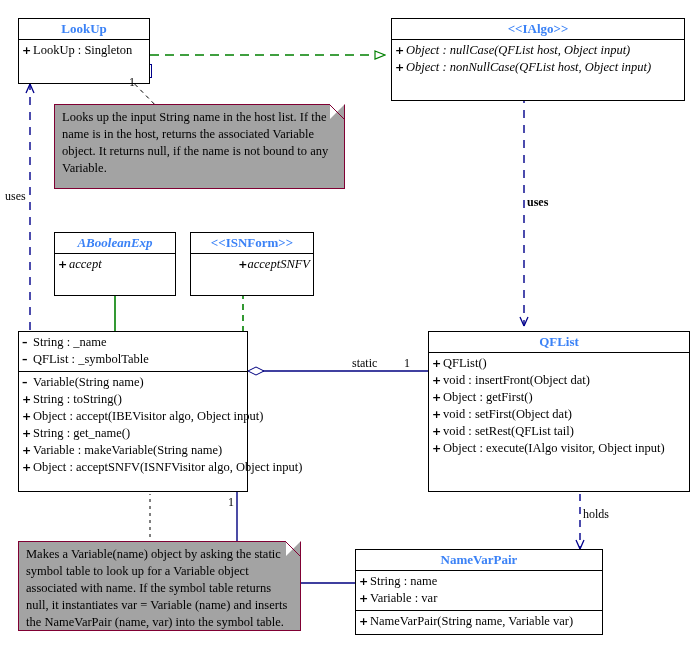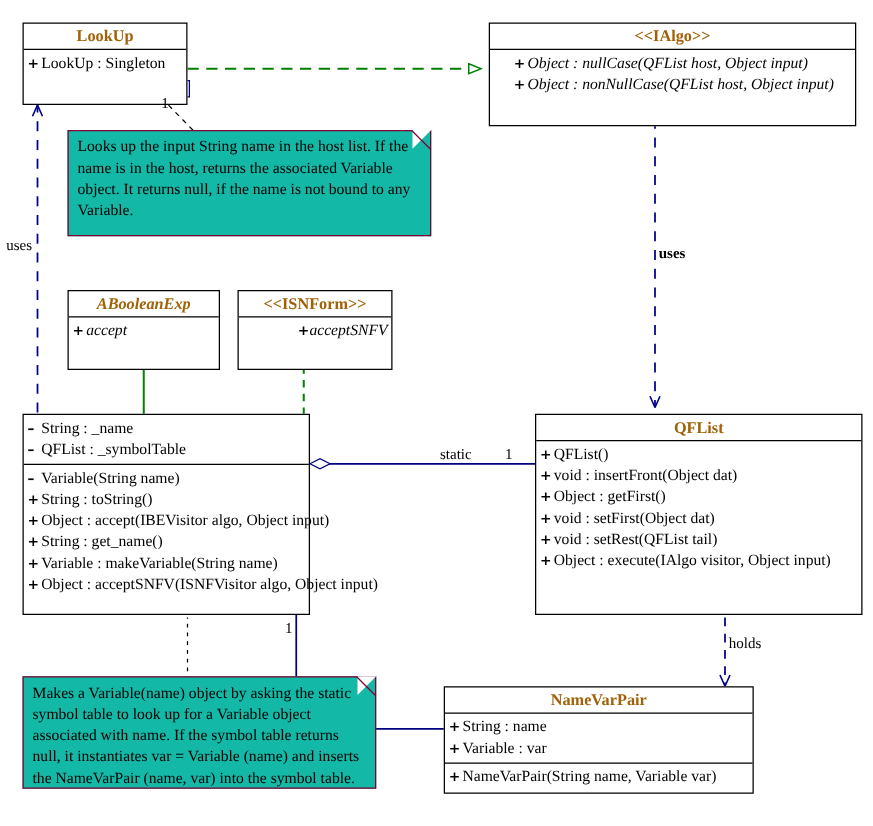--- a/index.html
+++ b/index.html
@@ -30,21 +30,21 @@
     box-sizing: border-box;
     z-index: 5;
   }
   .uml-title {
     text-align: center;
     font-weight: bold;
     font-size: 13px;
     line-height: 17px;
     padding: 1px 2px 2px 2px;
     border-bottom: 1px solid #000000;
-    color: #a16207;
+    color: #3b82f6;
     white-space: nowrap;
   }
   .uml-title.italic { font-style: italic; }
   .uml-compartment {
     padding: 2px 3px 3px 3px;
     border-bottom: 1px solid #000000;
   }
   .uml-compartment.last { border-bottom: none; }
   .uml-member {
     font-size: 12.5px;
@@ -58,21 +58,21 @@
     font-family: "DejaVu Sans", sans-serif;
     font-size: 11px;
     display: inline-block;
     width: 11px;
   }
   .uml-member .sig { }
   .uml-member.italic .sig { font-style: italic; }
   
   .uml-note {
     position: absolute;
-    background: #14b8a6;
+    background: #a3a3a3;
     border: 1px solid #800033;
     box-sizing: border-box;
     z-index: 6;
     font-size: 12.5px;
     line-height: 17px;
     color: #000000;
     padding: 4px 6px 4px 7px;
   }
   .uml-note .fold {
     position: absolute;
@@ -187,21 +187,21 @@
     <div class="uml-title">LookUp</div>
     <div class="uml-compartment last" style="height:38px;">
       <span class="uml-member">
         <span class="vis">+</span><span class="sig">LookUp : Singleton</span>
       </span>
     </div>
   </div>
 
   <div class="uml-class" style="left:391px; top:18px; width:294px;">
     <div class="uml-title">&lt;&lt;IAlgo&gt;&gt;</div>
-    <div class="uml-compartment last" style="height:55px;margin-left:16px;">
+    <div class="uml-compartment last" style="height:55px;">
       <span class="uml-member italic">
         <span class="vis">+</span><span class="sig">Object : nullCase(QFList host, Object input)</span>
       </span>
       <span class="uml-member italic">
         <span class="vis">+</span><span class="sig">Object : nonNullCase(QFList host, Object input)</span>
       </span>
     </div>
   </div>
 
   <div class="uml-note" style="left:54px; top:104px; width:291px; height:85px;">

